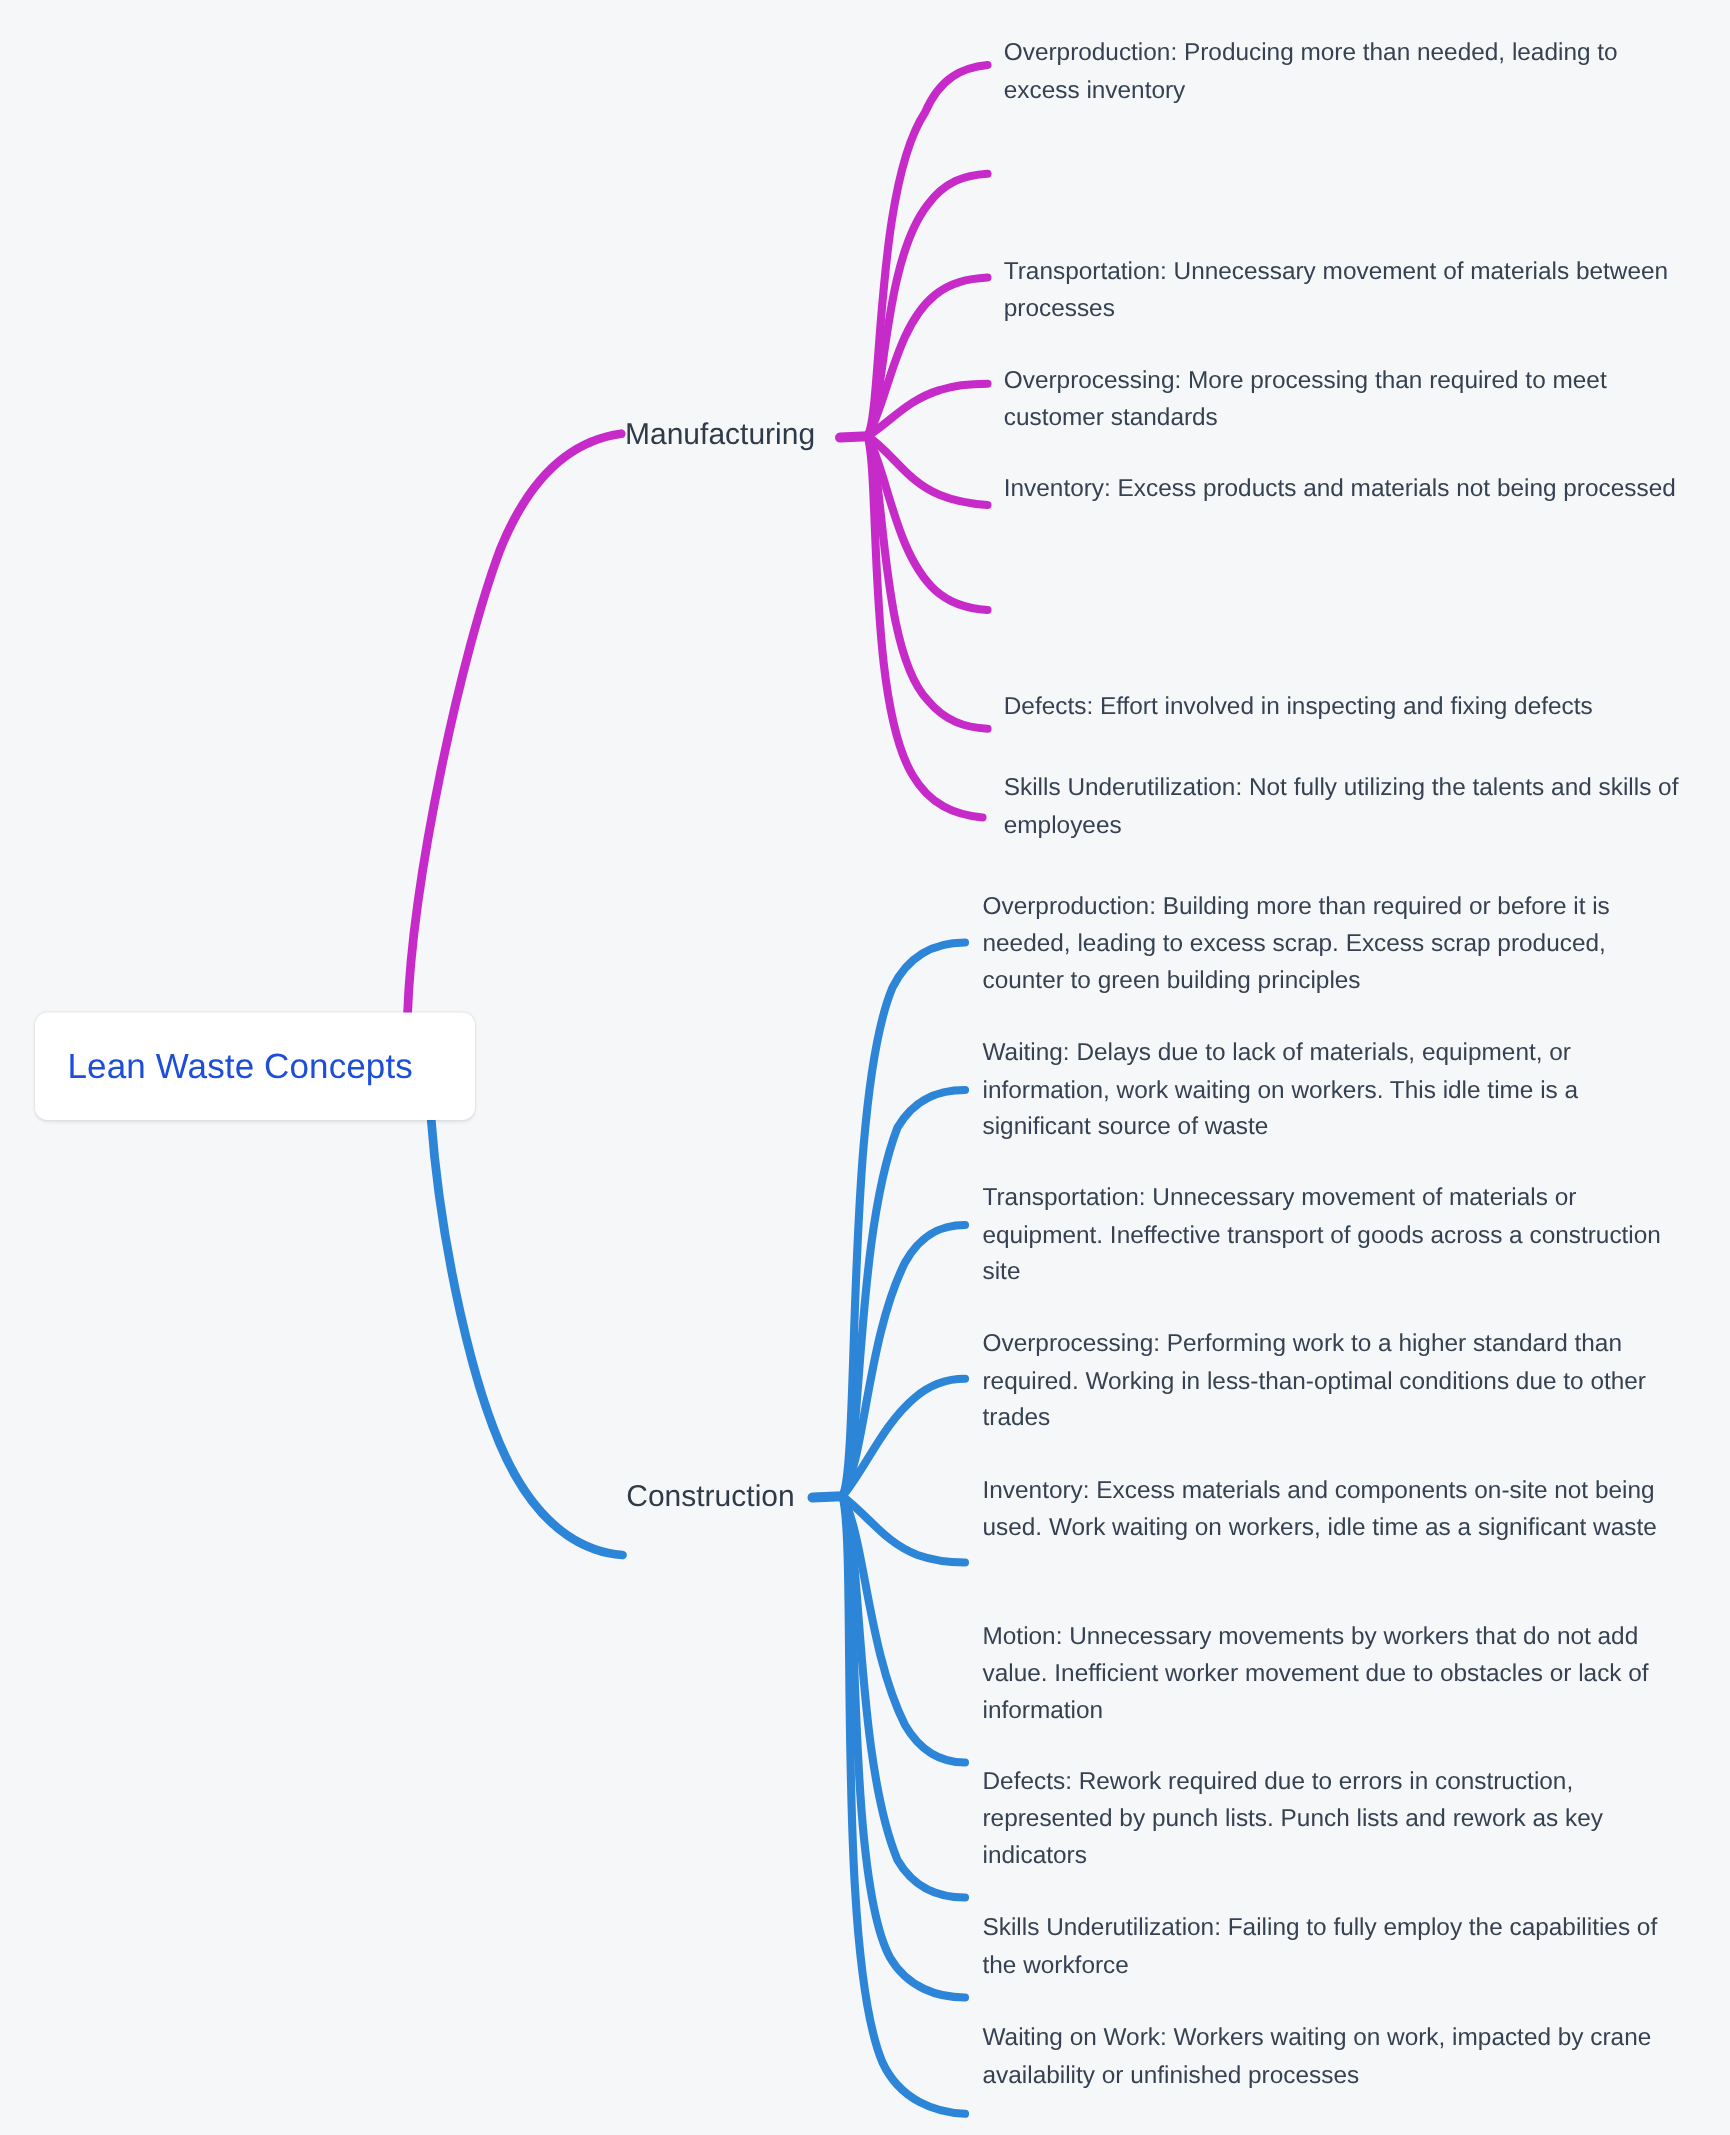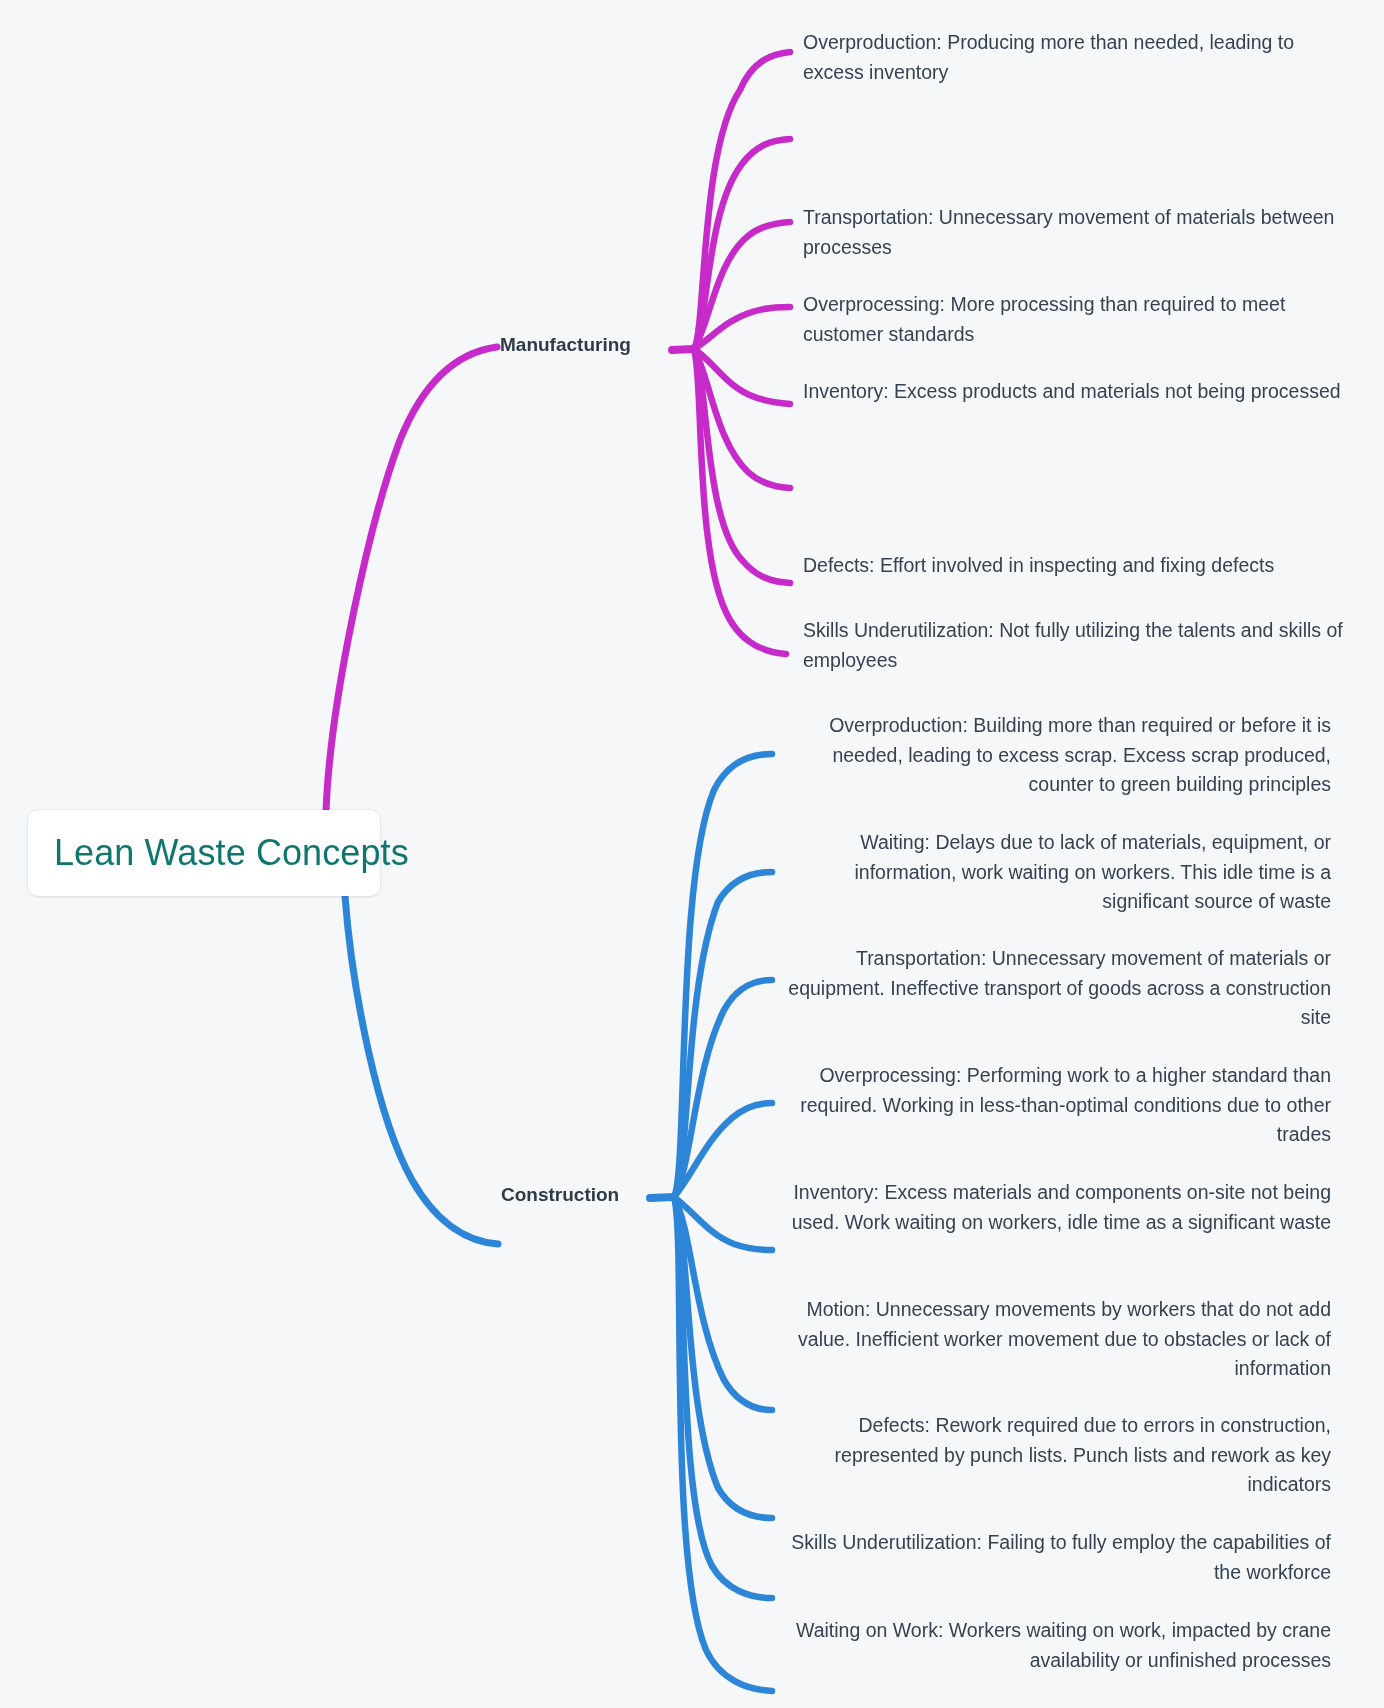--- a/index.html
+++ b/index.html
@@ -41,51 +41,51 @@
     width: 352px;
     height: 86px;
     background: #ffffff;
     border-radius: 10px;
     box-shadow: 0 1px 3px rgba(30,40,60,0.10), 0 0 0 1px rgba(30,40,60,0.03);
     display: flex;
     align-items: center;
     padding-left: 26px;
   }
   #root-node .root-label {
-    font-size: 36px;
+    font-size: 28px;
     font-weight: 400;
     letter-spacing: 0.1px;
-    color: #0f766e;
+    color: #1d4ed8;
   }
   
   .branch-label {
     position: absolute;
-    font-size: 19px;
-    font-weight: 700;
+    font-size: 24px;
+    font-weight: 400;
     color: #2f3b47;
     white-space: nowrap;
   }
   #branch-label-manufacturing {
     left: 500px;
     top: 334px;
   }
   #branch-label-construction {
     left: 501px;
     top: 1184px;
   }
   
   .leaf {
     position: absolute;
     font-size: 19.5px;
     line-height: 29.5px;
     color: #364251;
     font-weight: 400;
   }
   .leaf.mfg { left: 803px; width: 545px; }
-  .leaf.con { left: 786px; width: 545px; text-align: right; }
+  .leaf.con { left: 786px; width: 545px; }
 </style>
 </head>
 <body>
 
 <div id="mindmap">
 
   <svg id="edges" viewBox="0 0 1384 1708" width="1384" height="1708" xmlns="http://www.w3.org/2000/svg">
 
     <g>
       <path d="M 326,812 C 330,700 370,520 400,440 C 425,378 460,352 497,347" fill="none" stroke="#c62bc9" stroke-width="7" stroke-linecap="round"></path>

